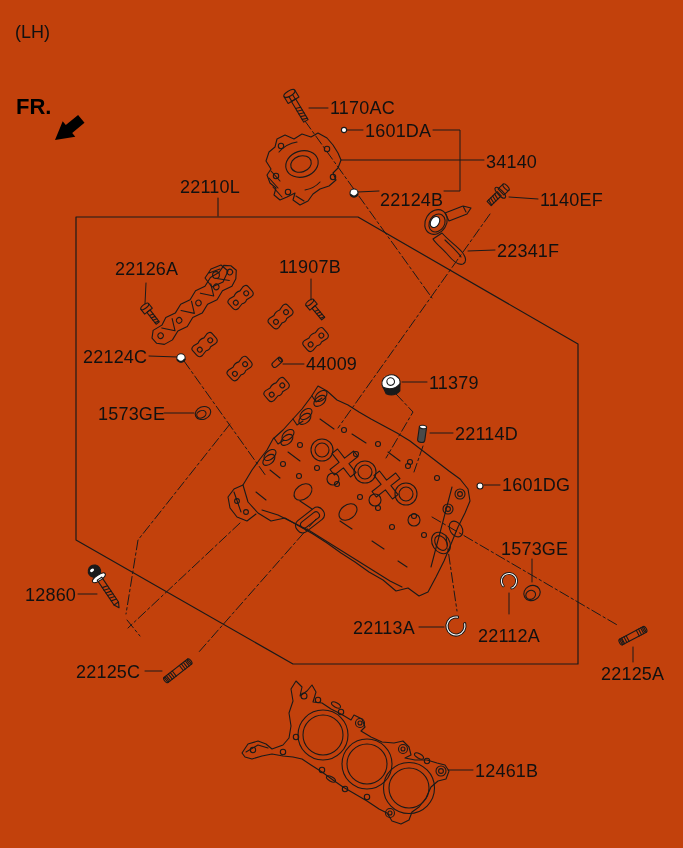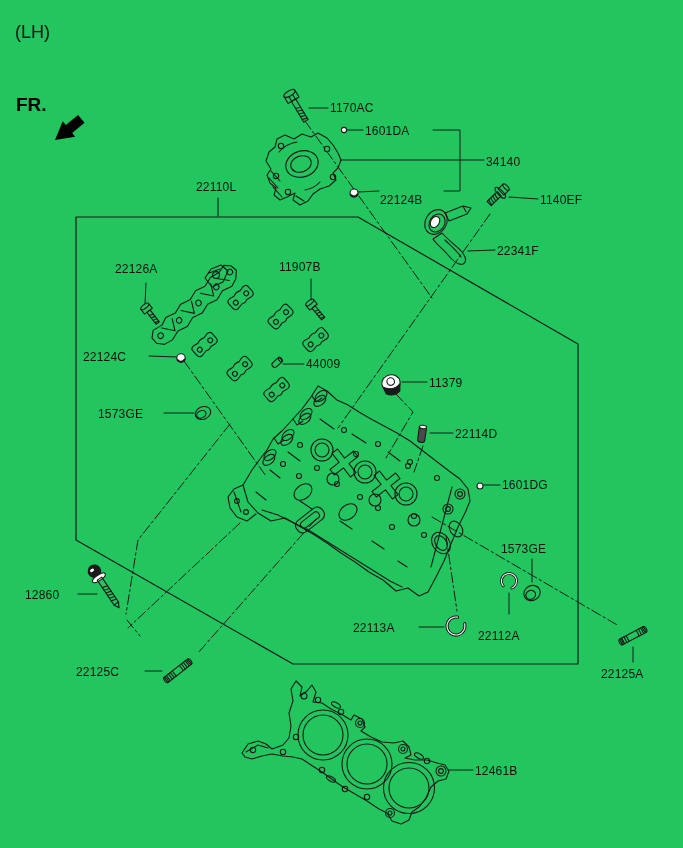--- a/index.html
+++ b/index.html
@@ -1,22 +1,22 @@
 <!DOCTYPE html>
 <html><head>
 <meta charset="utf-8">
 <style>
   html,body{margin:0;padding:0;background:#fff;}
-  #stage{position:relative;width:683px;height:848px;background:#22c55e;overflow:hidden;
+  #stage{position:relative;width:683px;height:848px;background:#c2410c;overflow:hidden;
          font-family:"Liberation Sans",sans-serif;}
   #art{position:absolute;left:0;top:0;z-index:1;}
-  .part-label{position:absolute;z-index:2;font-size:12px;line-height:20px;color:#111;
+  .part-label{position:absolute;z-index:2;font-size:18px;line-height:20px;color:#111;
               white-space:nowrap;letter-spacing:0.2px;cursor:default;}
   .view-tag{position:absolute;z-index:2;font-size:18px;color:#111;}
-  .fr-marker{position:absolute;z-index:2;font-size:19px;font-weight:bold;color:#000;}
+  .fr-marker{position:absolute;z-index:2;font-size:22px;font-weight:bold;color:#000;}
 </style>
 </head>
 <body>
 
 <div id="stage">
 
 <svg id="art" width="683" height="848" viewBox="0 0 683 848" fill="none" stroke="#1a1a1a" stroke-width="1.1" stroke-linecap="round" stroke-linejoin="round">
 
   <path fill="#000" stroke="none" d="M 55,140 L 62.7,121.3 L 65.8,125.1 L 78.1,115.0 L 84.5,122.8 L 72.2,132.9 L 75.3,136.7 Z"></path>
 
@@ -344,21 +344,21 @@
     <circle cx="296" cy="737" r="2.7"></circle>
     <ellipse cx="336" cy="705" rx="5" ry="2.2" transform="rotate(30 336 705)"></ellipse>
     <ellipse cx="419" cy="756" rx="5" ry="2.2" transform="rotate(30 419 756)"></ellipse>
     <ellipse cx="331" cy="779" rx="5" ry="2.2" transform="rotate(30 331 779)"></ellipse>
   </g>
 </svg>
 
 <div class="view-tag" style="left:15px;top:22px">(LH)</div>
 <div class="fr-marker" style="left:16px;top:94px">FR.</div>
 
-<div class="part-label" style="left:196px;top:177px">22110L</div>
+<div class="part-label" style="left:180px;top:177px">22110L</div>
 <div class="part-label" style="left:330px;top:98px">1170AC</div>
 <div class="part-label" style="left:365px;top:121px">1601DA</div>
 <div class="part-label" style="left:486px;top:152px">34140</div>
 <div class="part-label" style="left:380px;top:190px">22124B</div>
 <div class="part-label" style="left:540px;top:190px">1140EF</div>
 <div class="part-label" style="left:497px;top:241px">22341F</div>
 <div class="part-label" style="left:115px;top:259px">22126A</div>
 <div class="part-label" style="left:279px;top:257px">11907B</div>
 <div class="part-label" style="left:83px;top:347px">22124C</div>
 <div class="part-label" style="left:306px;top:354px">44009</div>

